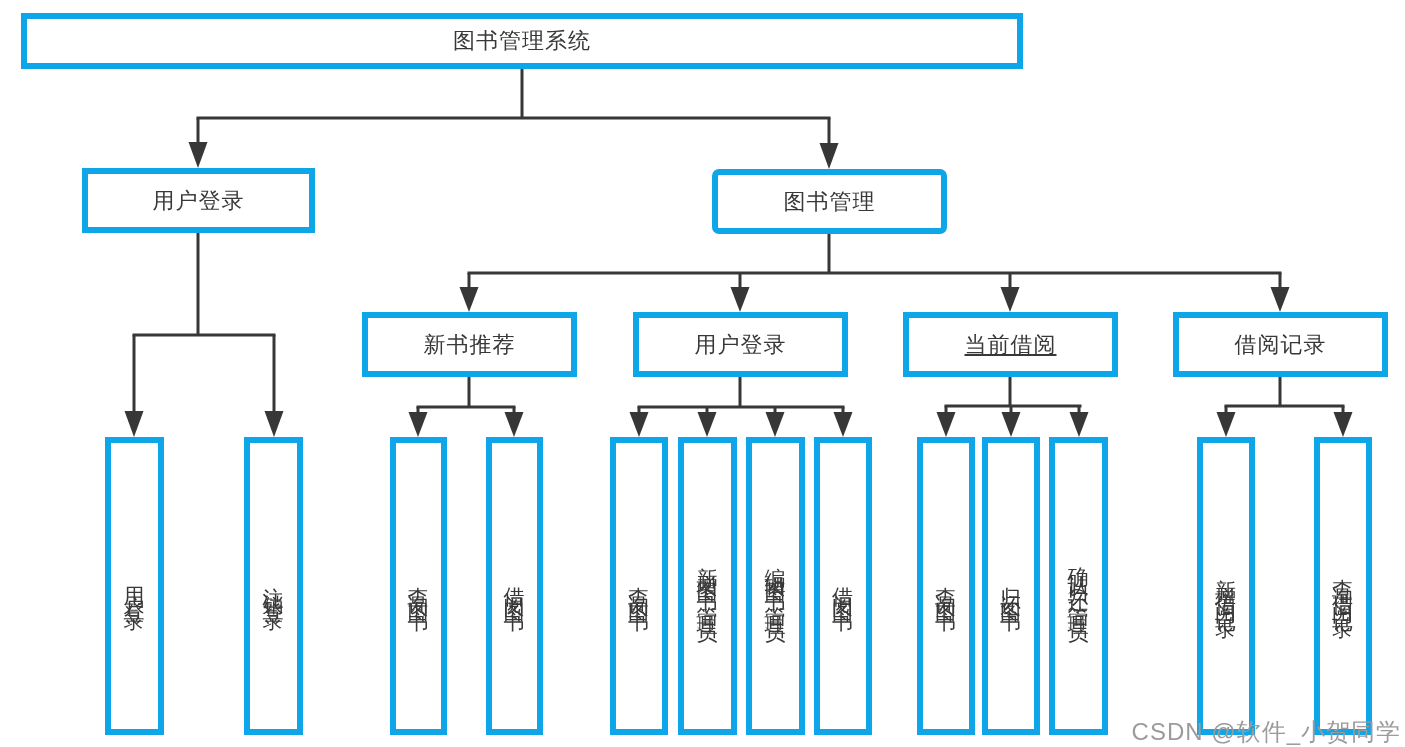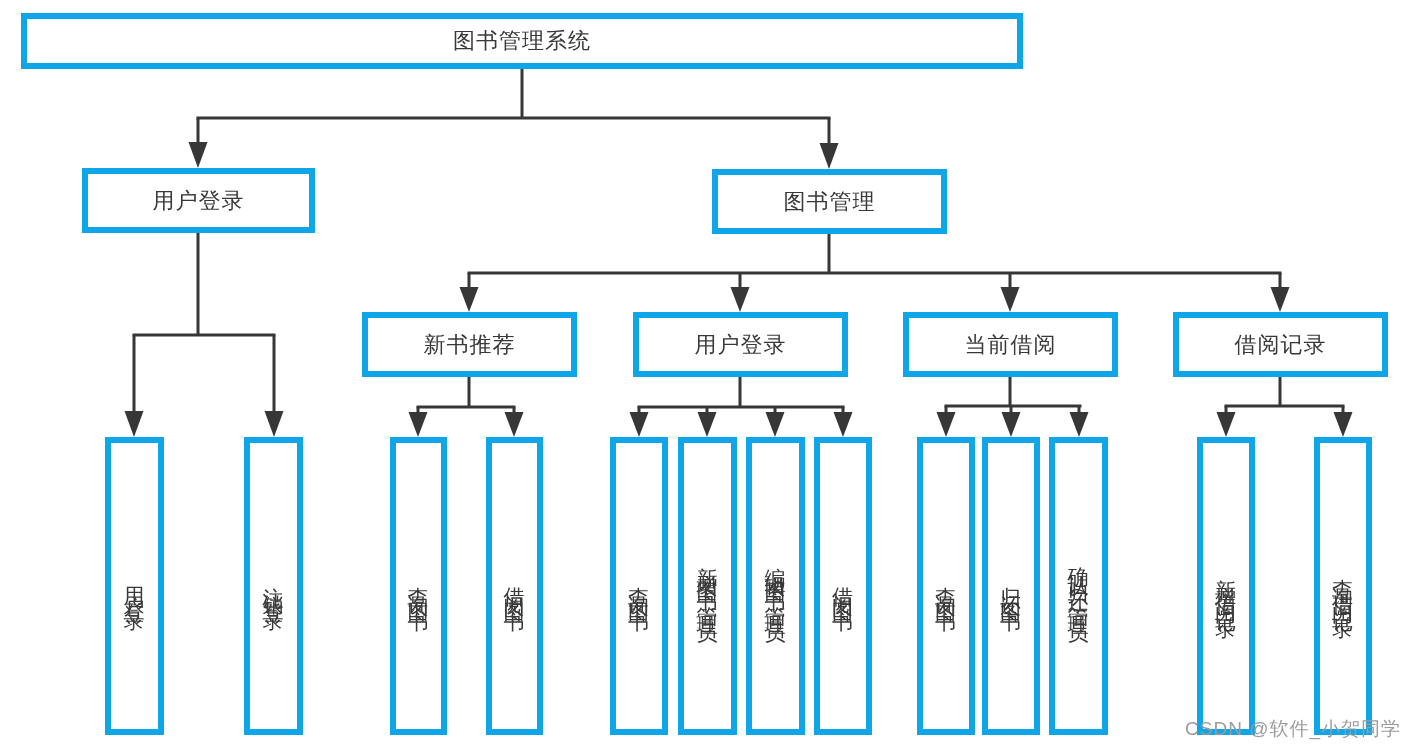--- a/index.html
+++ b/index.html
@@ -49,45 +49,45 @@
   }
   .leaf > span {
     writing-mode: vertical-rl;
     text-orientation: mixed;
     letter-spacing: 8px;
     line-height: 1;
   }
   
   .n-root    { left: 21px;   top: 13px;  width: 1002px; height: 56px; }
   .n-login   { left: 82px;   top: 168px; width: 233px;  height: 65px; }
-  .n-mgmt    { left: 712px;  top: 169px; width: 235px;  height: 65px; }
+  .n-mgmt    { left: 712px;  top: 169px; width: 235px;  height: 65px; border-radius: 7px; }
   .n-newrec  { left: 362px;  top: 312px; width: 215px;  height: 65px; }
   .n-borrow  { left: 633px;  top: 312px; width: 215px;  height: 65px; }
-  .n-current { left: 903px;  top: 312px; width: 215px;  height: 65px; }
+  .n-current { left: 903px;  top: 312px; width: 215px;  height: 65px; text-decoration: underline; }
   .n-records { left: 1173px; top: 312px; width: 215px;  height: 65px; }
   .n-a1 { left: 105px;  top: 437px; width: 59px; height: 298px; }
   .n-a2 { left: 244px;  top: 437px; width: 59px; height: 298px; }
   .n-b1 { left: 390px;  top: 437px; width: 57px; height: 298px; }
   .n-b2 { left: 486px;  top: 437px; width: 57px; height: 298px; }
   .n-c1 { left: 610px;  top: 437px; width: 58px; height: 298px; }
   .n-c2 { left: 678px;  top: 437px; width: 59px; height: 298px; }
   .n-c3 { left: 746px;  top: 437px; width: 59px; height: 298px; }
   .n-c4 { left: 814px;  top: 437px; width: 58px; height: 298px; }
   .n-d1 { left: 917px;  top: 437px; width: 58px; height: 298px; }
   .n-d2 { left: 982px;  top: 437px; width: 58px; height: 298px; }
   .n-d3 { left: 1049px; top: 437px; width: 59px; height: 298px; }
   .n-e1 { left: 1197px; top: 437px; width: 58px; height: 298px; }
   .n-e2 { left: 1314px; top: 437px; width: 58px; height: 298px; }
   #watermark {
     position: absolute;
     right: 4px;
     top: 716px;
     z-index: 3;
     color: #9b9b9b;
-    font-size: 19px;
+    font-size: 24px;
     letter-spacing: 1px;
     white-space: nowrap;
   }
 </style>
 </head>
 <body>
 
 <div id="canvas">
 
   <svg id="connectors" viewBox="0 0 1405 747" xmlns="http://www.w3.org/2000/svg">

